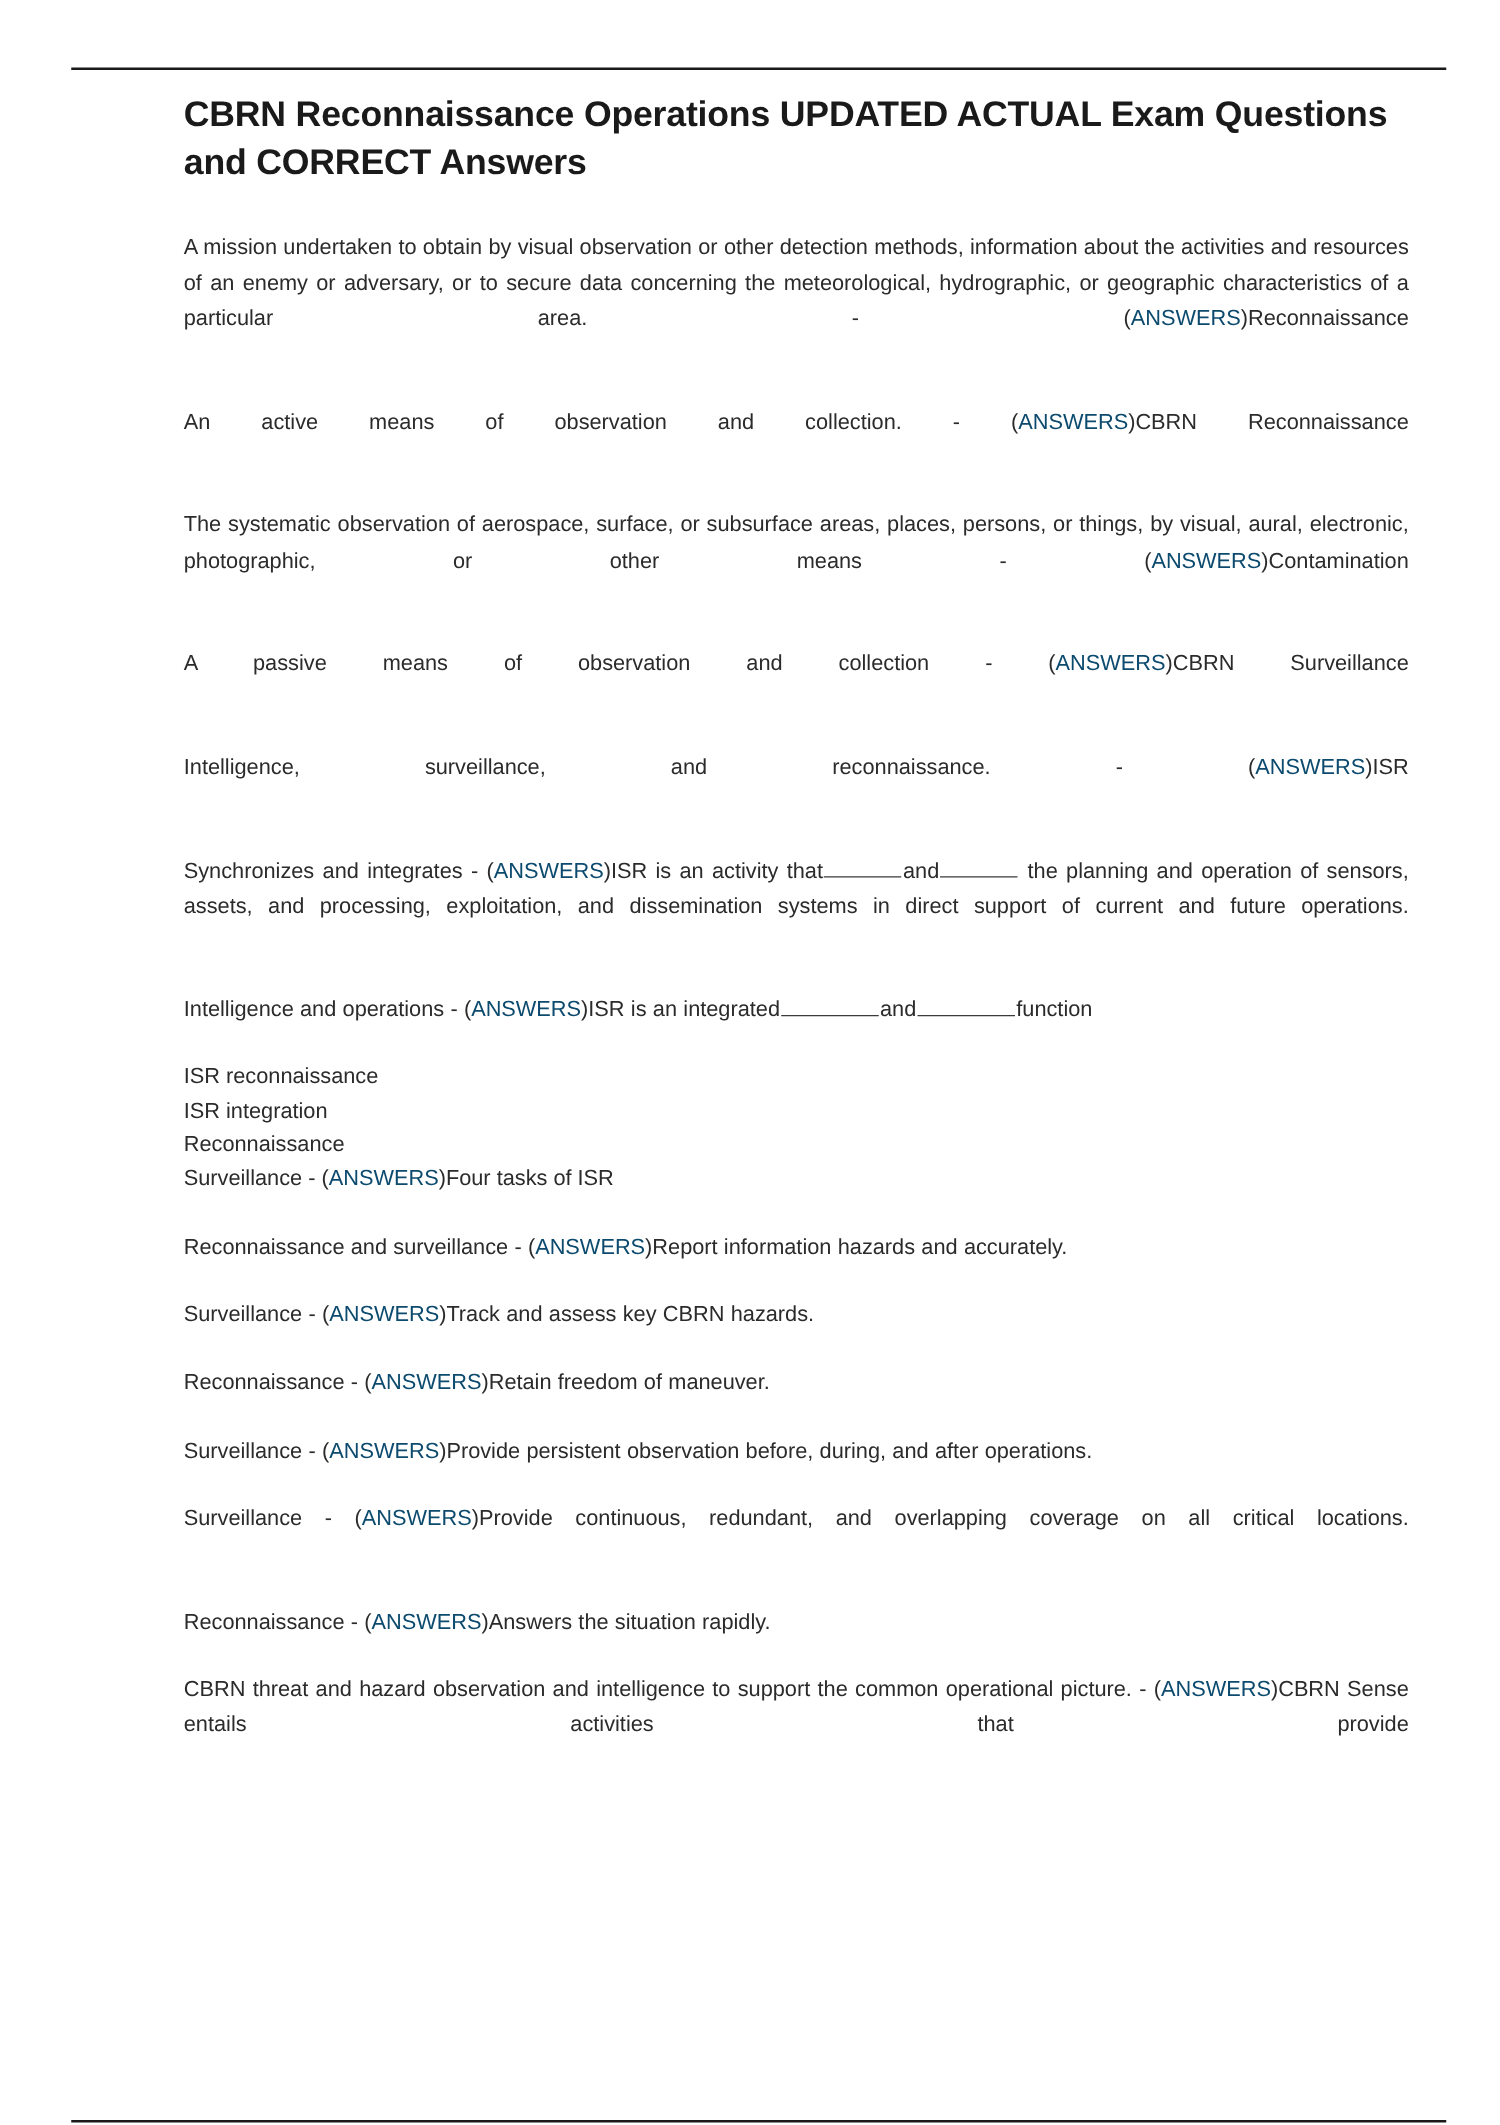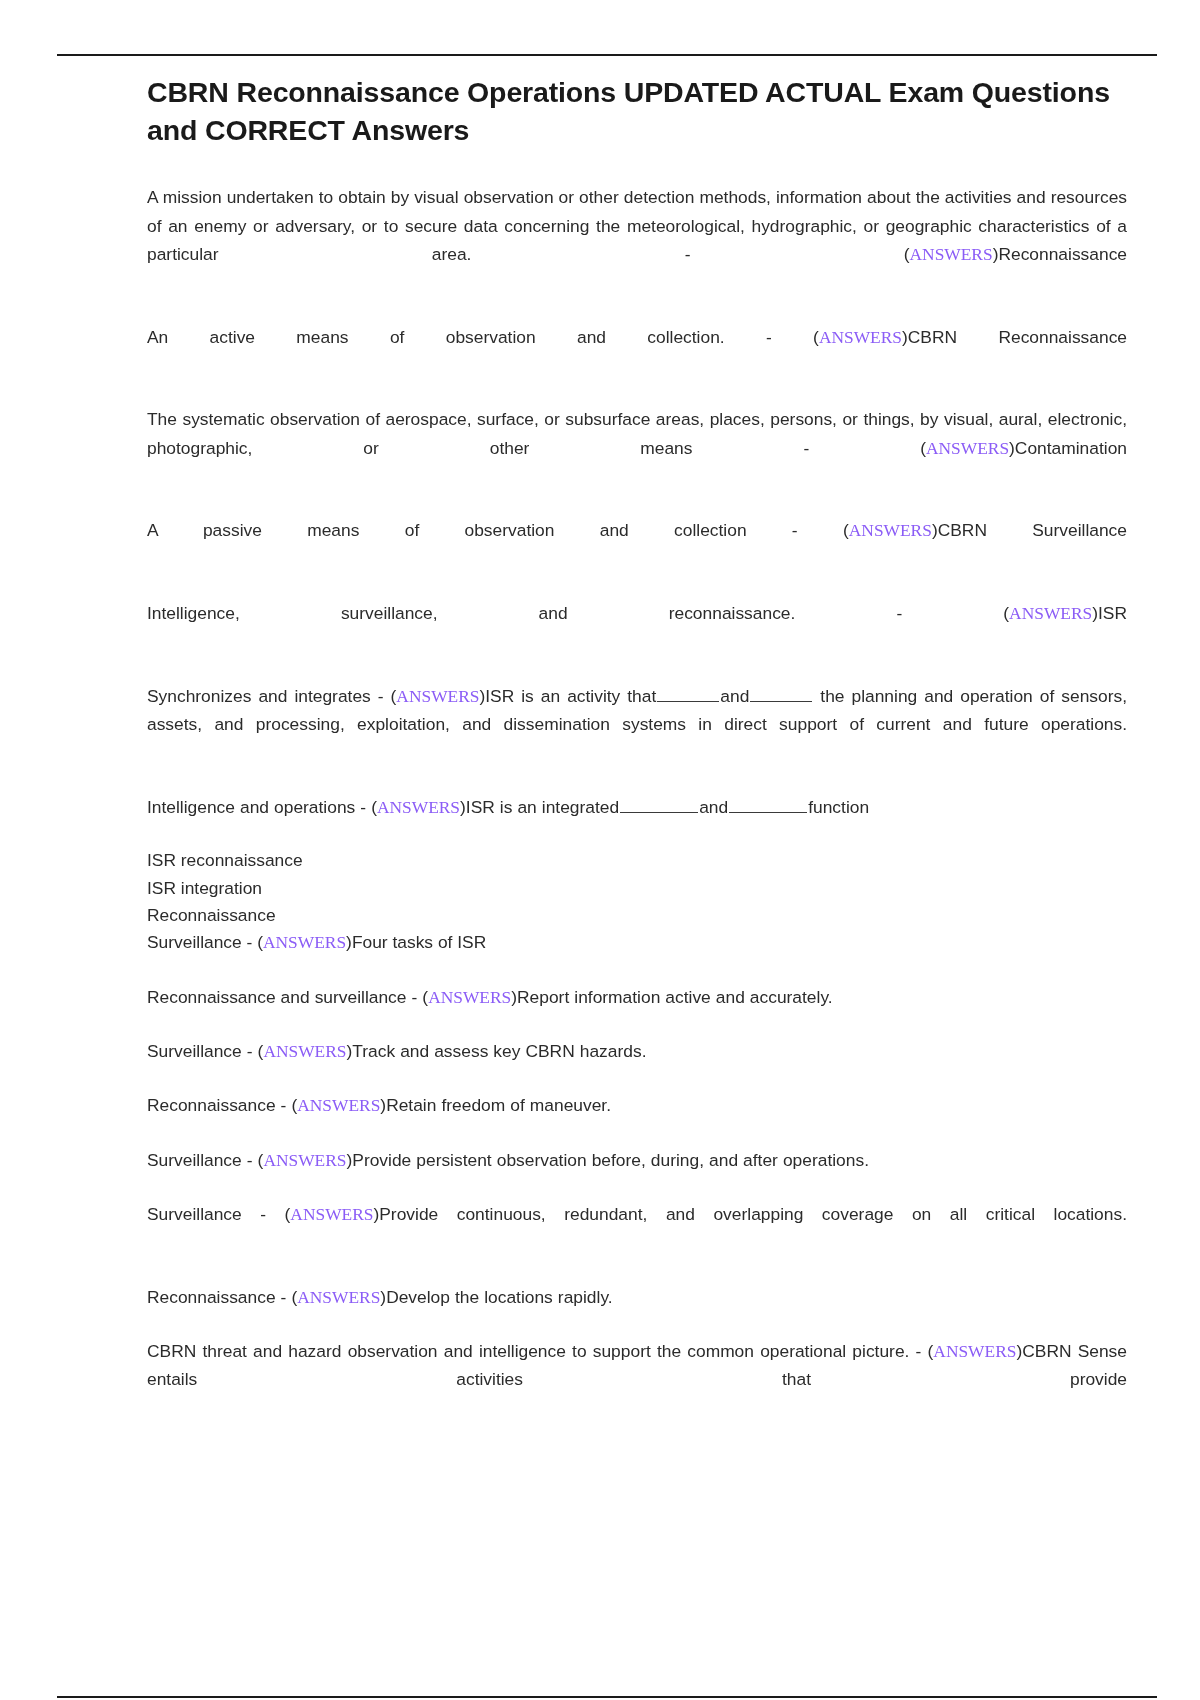--- a/index.html
+++ b/index.html
@@ -68,22 +68,21 @@
     display: inline-block;
     width: 100%;
   }
 
   .para.no-justify {
     text-align: left;
   }
   .para.no-justify::after { content: none; }
 
   .ans {
-    color: #8b5cf6;
-    font-family: Liberation Serif, serif;
+    color: #0c4a6e;
   }
 
   .blank {
     display: inline-block;
     border-bottom: 1.6px solid #3a3a3a;
     vertical-align: baseline;
     height: 1.05em;
     margin: 0 1px;
   }
   .blank.w-sm { width: 62px; }
@@ -127,31 +126,31 @@
 
     <p class="para no-justify"><span>Intelligence and operations - (</span><span class="ans">ANSWERS</span><span>)ISR is an integrated</span><span class="blank w-lg"></span><span>and</span><span class="blank w-lg"></span><span>function</span></p>
 
     <div class="list-block">
       <span class="list-line">ISR reconnaissance</span>
       <span class="list-line">ISR integration</span>
       <span class="list-line">Reconnaissance</span>
       <span class="list-line"><span>Surveillance - (</span><span class="ans">ANSWERS</span><span>)Four tasks of ISR</span></span>
     </div>
 
-    <p class="para no-justify"><span>Reconnaissance and surveillance - (</span><span class="ans">ANSWERS</span><span>)Report information active and accurately.</span></p>
+    <p class="para no-justify"><span>Reconnaissance and surveillance - (</span><span class="ans">ANSWERS</span><span>)Report information hazards and accurately.</span></p>
 
     <p class="para no-justify"><span>Surveillance - (</span><span class="ans">ANSWERS</span><span>)Track and assess key CBRN hazards.</span></p>
 
     <p class="para no-justify"><span>Reconnaissance - (</span><span class="ans">ANSWERS</span><span>)Retain freedom of maneuver.</span></p>
 
     <p class="para no-justify"><span>Surveillance - (</span><span class="ans">ANSWERS</span><span>)Provide persistent observation before, during, and after operations.</span></p>
 
     <p class="para"><span>Surveillance - (</span><span class="ans">ANSWERS</span><span>)Provide continuous, redundant, and overlapping coverage on all critical locations.</span></p>
 
-    <p class="para no-justify"><span>Reconnaissance - (</span><span class="ans">ANSWERS</span><span>)Develop the locations rapidly.</span></p>
+    <p class="para no-justify"><span>Reconnaissance - (</span><span class="ans">ANSWERS</span><span>)Answers the situation rapidly.</span></p>
 
     <p class="para"><span>CBRN threat and hazard observation and intelligence to support the common operational picture. - (</span><span class="ans">ANSWERS</span><span>)CBRN Sense entails activities that provide</span></p>
 
 
   </div>
 
   <div class="rule rule-bottom"></div>
 
 </div>
 

